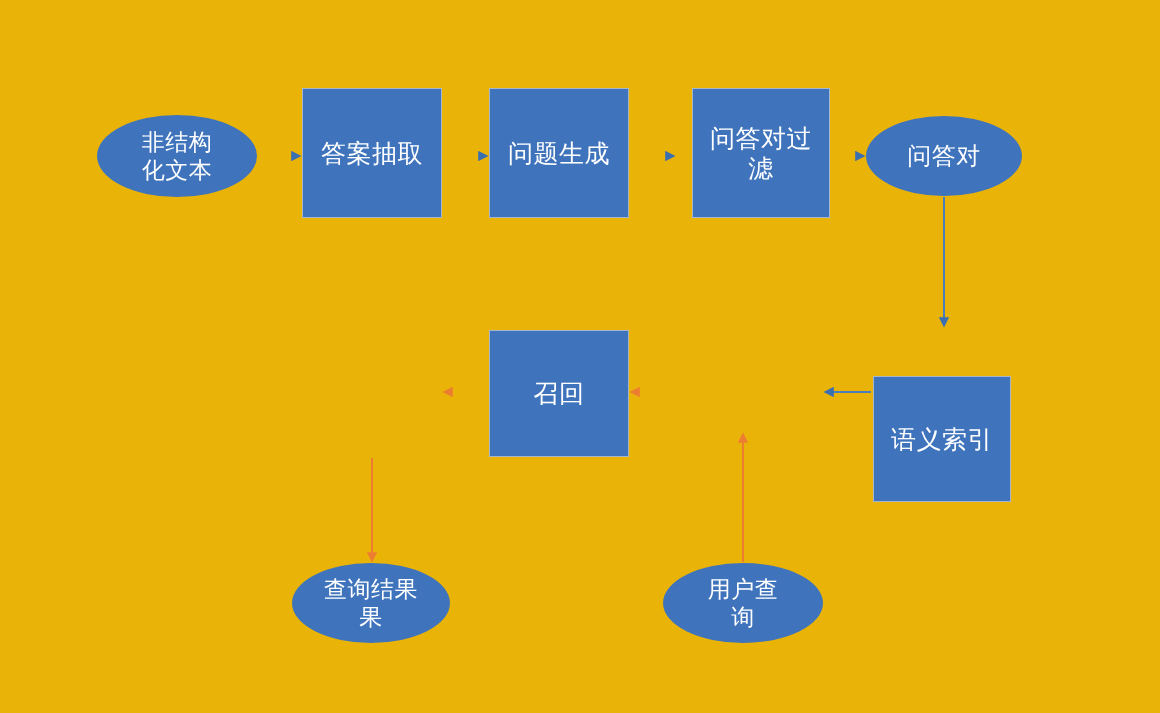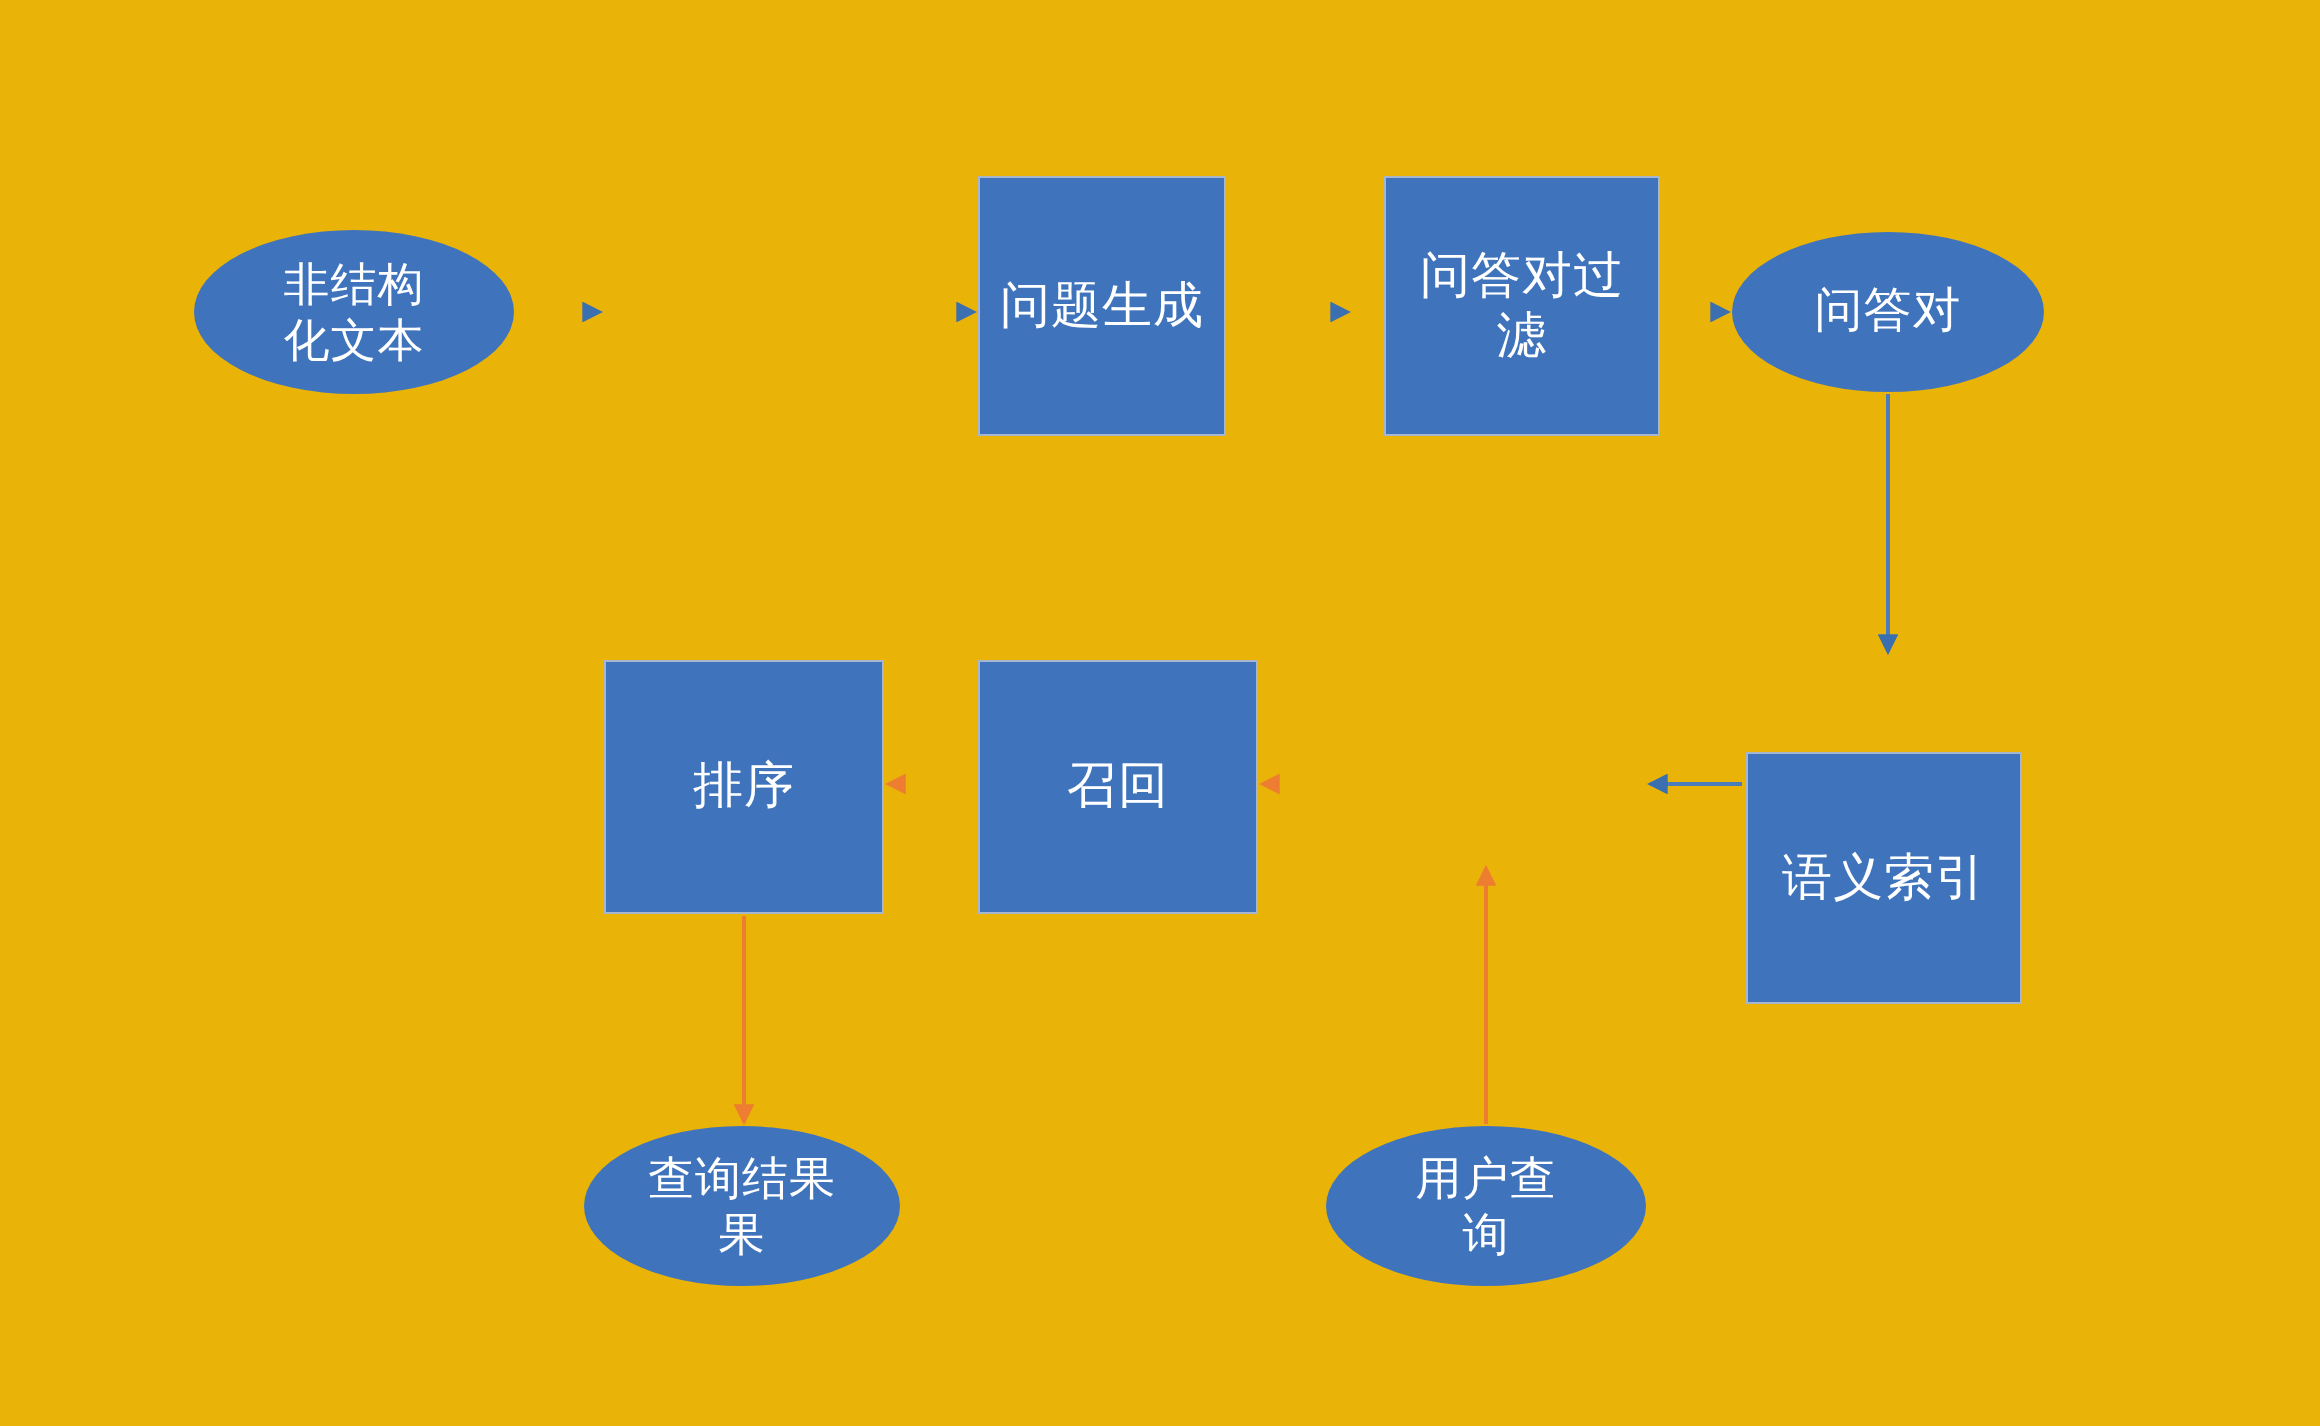--- a/index.html
+++ b/index.html
@@ -93,22 +93,25 @@
     <line x1="372" y1="458" x2="372" y2="561" stroke="#ED7D31" stroke-width="2" marker-end="url(#arrow-orange)"></line>
 
     <line x1="743" y1="562" x2="743" y2="434" stroke="#ED7D31" stroke-width="2" marker-end="url(#arrow-orange)"></line>
   </svg>
 
   <div class="node ellipse" style="left:97px; top:115px; width:160px; height:82px; font-size:23px;">
     <span class="label">非结构
 化文本</span>
   </div>
 
+  <div class="node rect" style="left:302px; top:88px; width:140px; height:130px; font-size:25px;">
+    <span class="label">答案抽取</span>
+  </div>
 
-  <div class="node rect" style="left:489px; top:88px; width:124px; height:130px; font-size:25px;">
+  <div class="node rect" style="left:489px; top:88px; width:140px; height:130px; font-size:25px;">
     <span class="label">问题生成</span>
   </div>
 
   <div class="node rect" style="left:676px; top:88px; width:138px; height:130px; font-size:25px;margin-left:16px;">
     <span class="label">问答对过
 滤</span>
   </div>
 
   <div class="node ellipse" style="left:866px; top:116px; width:156px; height:80px; font-size:24px;">
     <span class="label">问答对</span>
@@ -116,23 +119,20 @@
 
   <div class="node rect" style="left:873px; top:328px; width:138px; height:126px; font-size:25px;margin-top:48px;">
     <span class="label">语义索引</span>
   </div>
 
 
   <div class="node rect" style="left:489px; top:330px; width:140px; height:127px; font-size:25px;text-align:right;">
     <span class="label">召回</span>
   </div>
 
-  <div class="node rect" style="left:302px; top:330px; width:140px; height:127px; font-size:25px;">
-    <span class="label">排序</span>
-  </div>
 
   <div class="node ellipse" style="left:292px; top:563px; width:158px; height:80px; font-size:23px;">
     <span class="label">查询结果
 果</span>
   </div>
 
   <div class="node ellipse" style="left:663px; top:563px; width:160px; height:80px; font-size:23px;">
     <span class="label">用户查
 询</span>
   </div>

